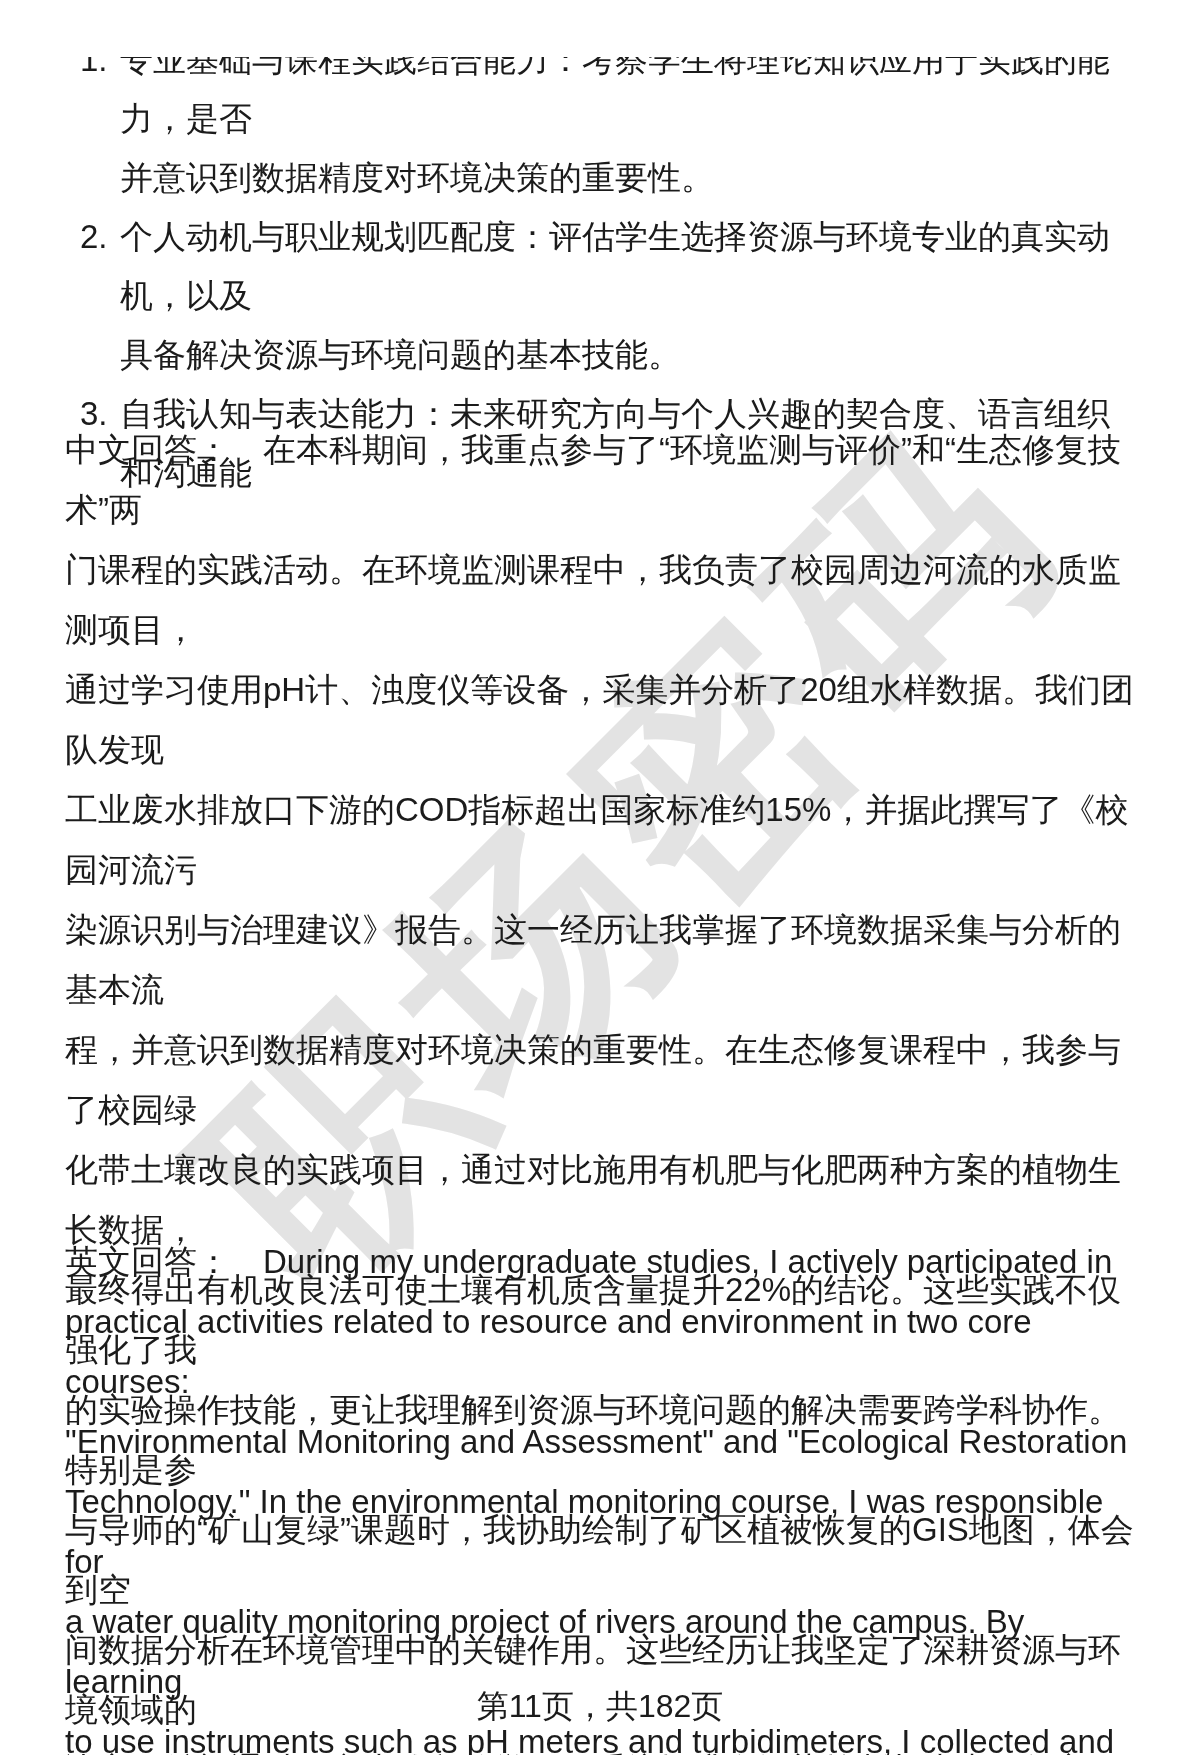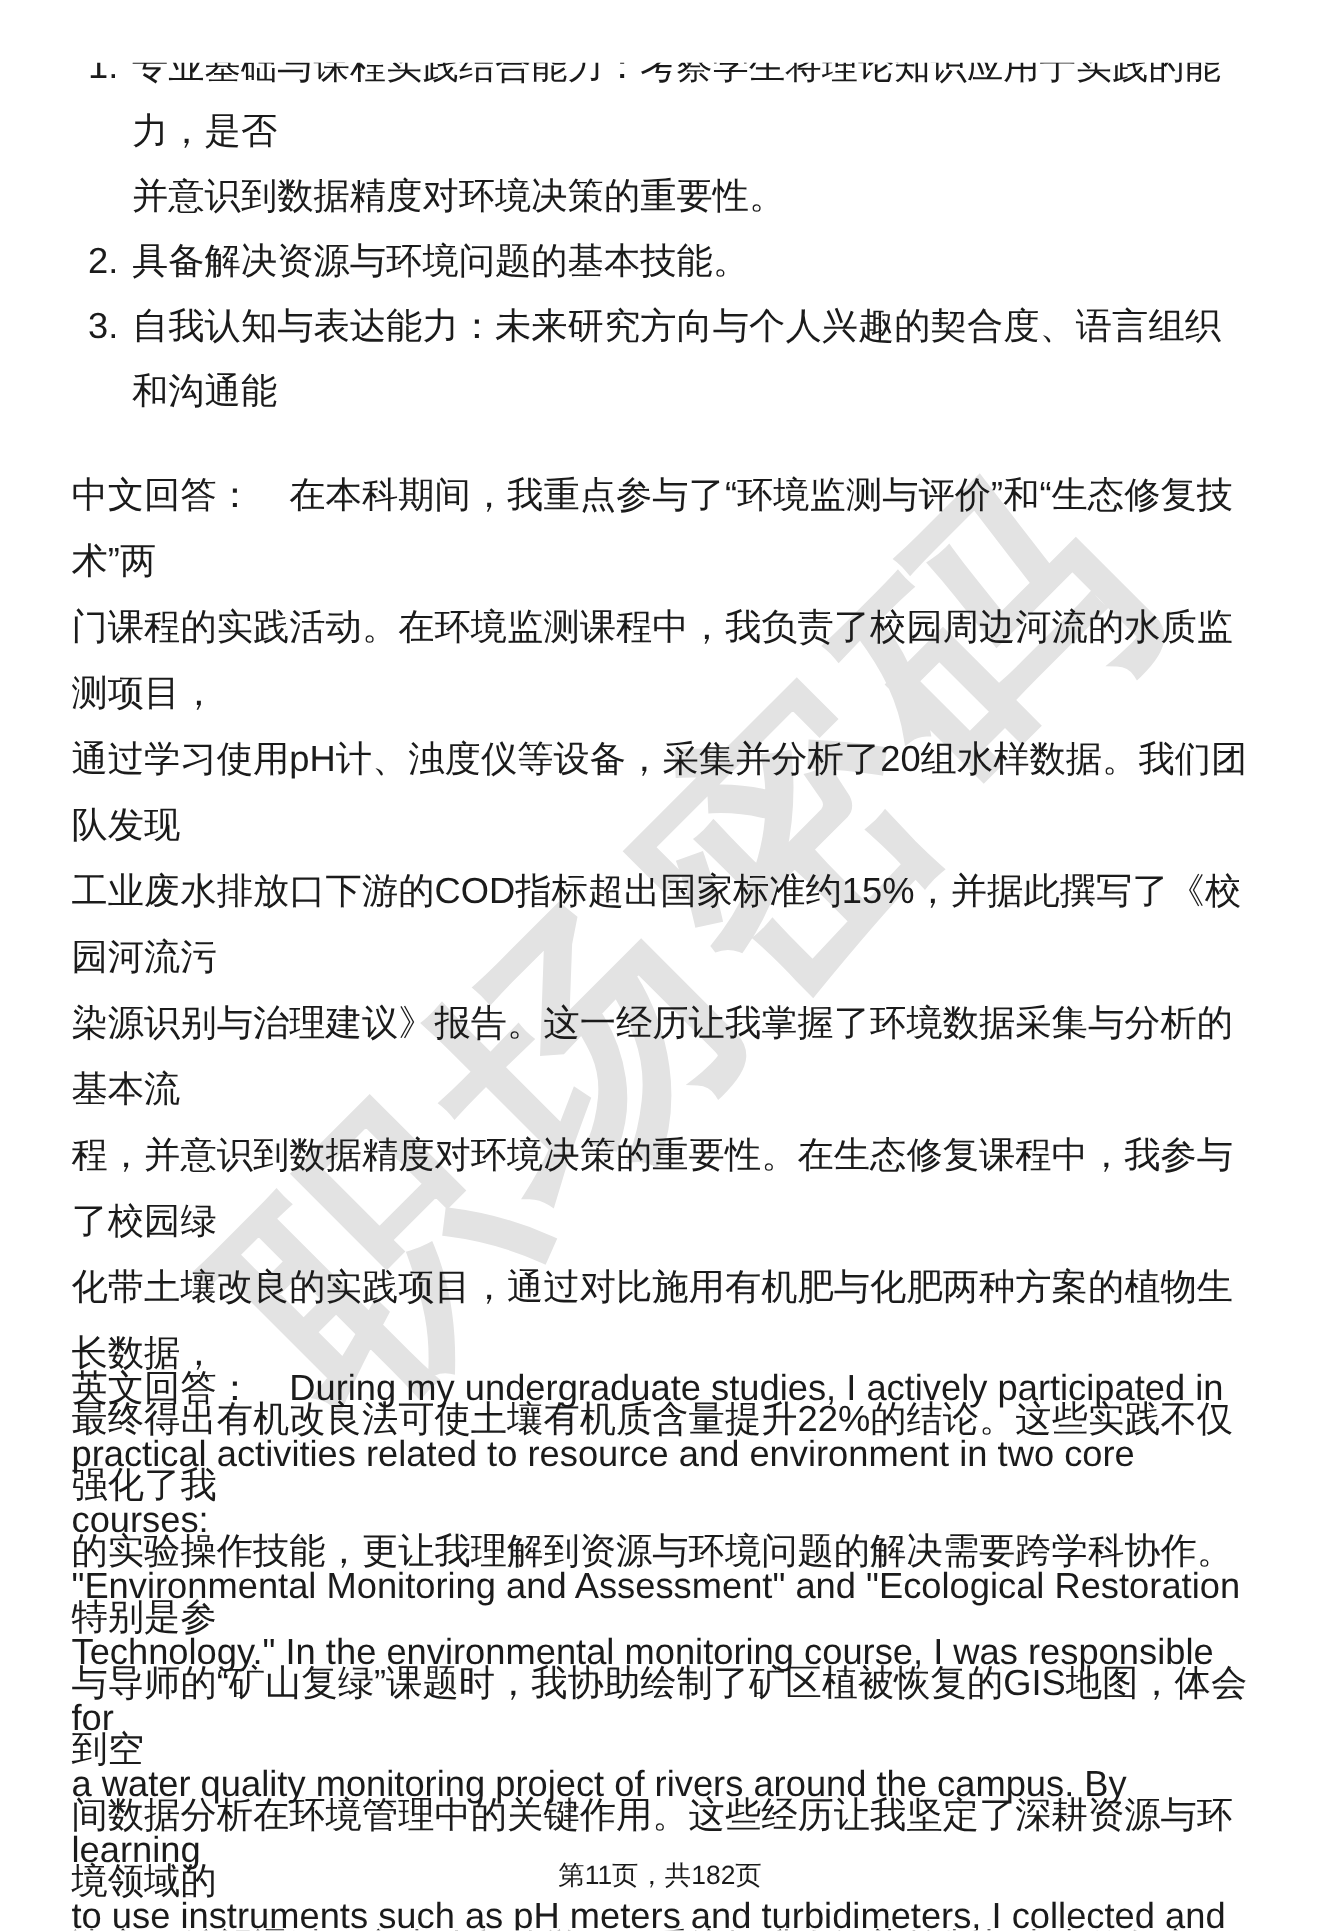--- a/index.html
+++ b/index.html
@@ -58,21 +58,21 @@
     z-index: 1;
   }
   .para-zh { top: 420px; }
   .para-en { top: 1232px; }
   .page-footer {
     position: absolute;
     top: 1686px;
     left: 0;
     width: 100%;
     text-align: center;
-    font-size: 24px;
+    font-size: 32px;
     line-height: 40px;
     z-index: 1;
   }
 </style>
 </head>
 <body>
 
 <div class="page">
 
   <div class="watermark" style="color: rgb(227, 227, 227);">职场密码</div>
@@ -81,20 +81,21 @@
     <li class="criteria-item">
       <span class="item-number clip-top">1.</span>
       <span class="item-text">
         <span class="item-line clip-top">专业基础与课程实践结合能力：考察学生将理论知识应用于实践的能力，是否</span>
         <span class="item-line">并意识到数据精度对环境决策的重要性。</span>
       </span>
     </li>
     <li class="criteria-item">
       <span class="item-number">2.</span>
       <span class="item-text">
+        <span class="item-line">个人动机与职业规划匹配度：评估学生选择资源与环境专业的真实动机，以及</span>
         <span class="item-line">具备解决资源与环境问题的基本技能。</span>
       </span>
     </li>
     <li class="criteria-item">
       <span class="item-number">3.</span>
       <span class="item-text">
         <span class="item-line">自我认知与表达能力：未来研究方向与个人兴趣的契合度、语言组织和沟通能</span>
       </span>
     </li>
   </ol>

